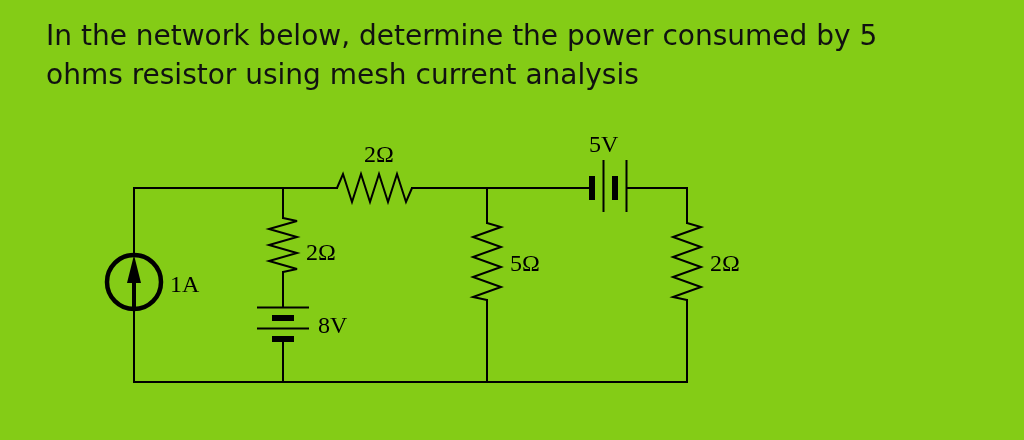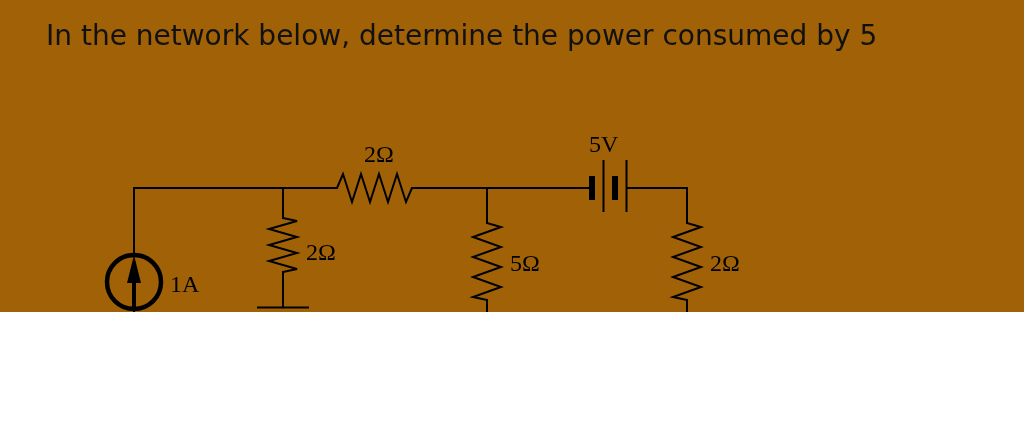--- a/index.html
+++ b/index.html
@@ -3,22 +3,22 @@
 <meta charset="utf-8">
 <style>
   html, body {
     margin: 0;
     padding: 0;
     background: #ffffff;
   }
   .page {
     position: relative;
     width: 1024px;
-    height: 312px;
-    background: #a16207;
+    height: 440px;
+    background: #84cc16;
     overflow: hidden;
     font-family: "DejaVu Sans", "Liberation Sans", sans-serif;
   }
   .heading {
     position: absolute;
     left: 46px;
     top: 16px;
     width: 950px;
     font-size: 28px;
     line-height: 39px;
@@ -46,20 +46,21 @@
     fill: #000000;
   }
 </style>
 </head>
 <body>
 
 <div class="page">
 
   <div class="heading">
     <div>In the network below, determine the power consumed by 5</div>
+    <div>ohms resistor using mesh current analysis</div>
   </div>
 
   <svg class="circuit-svg" width="1024" height="440" viewBox="0 0 1024 440">
 
     <g>
       <path class="wire" d="M134,188 H337 M412,188 H592 M627,188 H687"></path>
       <path class="wire" d="M134,188 V253 M134,311 V382"></path>
       <path class="wire" d="M134,382 H687"></path>
       <path class="wire" d="M687,188 V223 M687,300 V382"></path>
       <path class="wire" d="M283,188 V218 M283,272 V307 M283,339 V382"></path>

